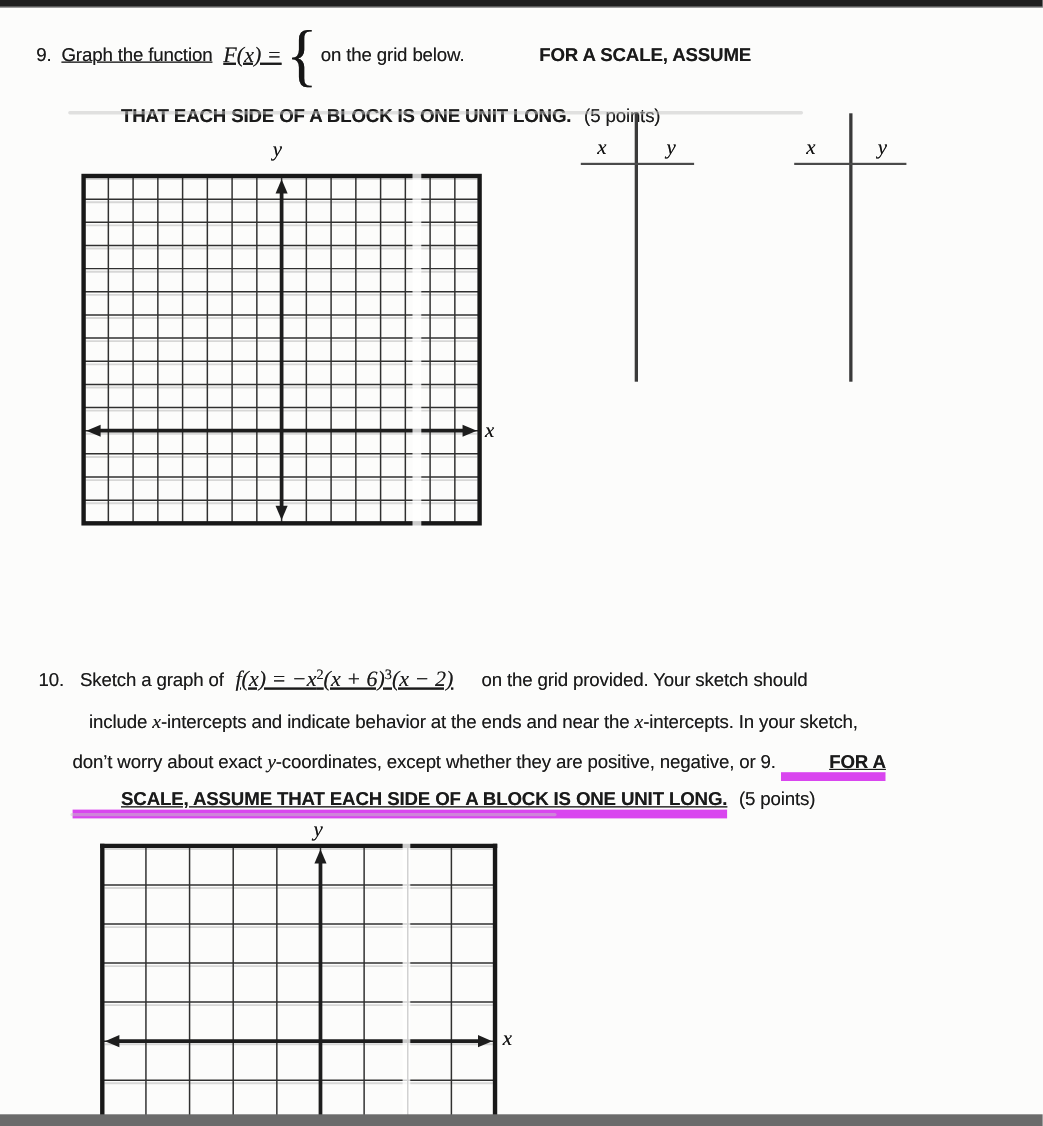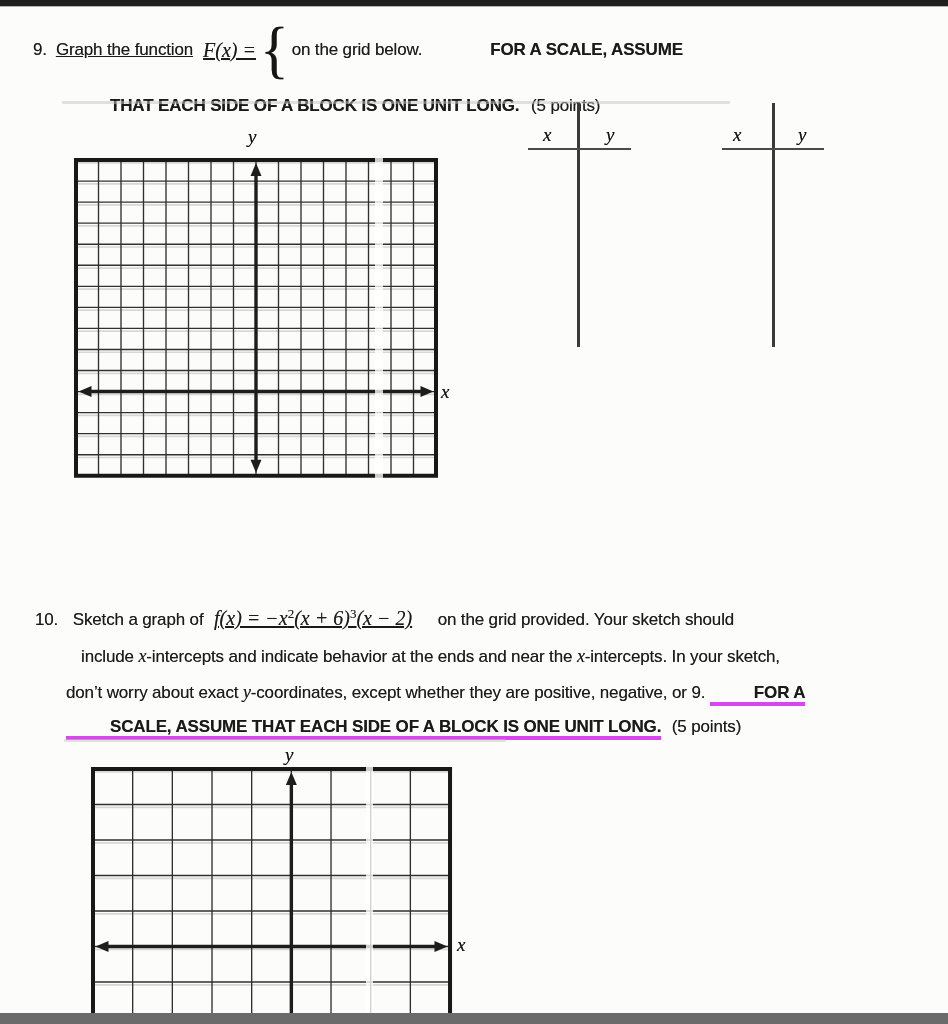--- a/index.html
+++ b/index.html
@@ -8,21 +8,21 @@
     background:#fcfcfb;
     font-family:"Liberation Sans",sans-serif;
     color:#1a1a1a;
   }
   .abs{position:absolute;}
   .txt{
     font-size:17px;letter-spacing:-0.15px;white-space:nowrap;
     text-shadow:0 0 0.45px rgba(0,0,0,0.55);
   }
   .bold{font-weight:700;padding-left:44px;}
-  .ul{border-bottom:4px solid #d946ef;padding-bottom:0px;}
+  .ul{border-bottom:8px solid #d946ef;padding-bottom:0px;text-decoration:underline;}
   .math{font-family:"Liberation Serif",serif;font-style:italic;font-size:20px;letter-spacing:0;text-shadow:0 0 0.3px rgba(0,0,0,0.5);text-decoration:underline;}
   .mathsm{font-family:"Liberation Serif",serif;font-style:italic;font-size:19px;text-shadow:0 0 0.3px rgba(0,0,0,0.5);}
   .roman{font-style:normal;}
   .sup{font-size:13px;position:relative;top:-7px;font-style:normal;}
   .mi{font-family:"Liberation Serif",serif;font-style:italic;font-size:18px;}
   .axis-label{font-family:"Liberation Serif",serif;font-style:italic;font-size:19px;color:#111;text-shadow:0 0 0.4px rgba(0,0,0,0.6);}
   
   #p9-line1{
     left:33px;top:24px;height:52px;display:flex;align-items:center;white-space:nowrap;
   }

